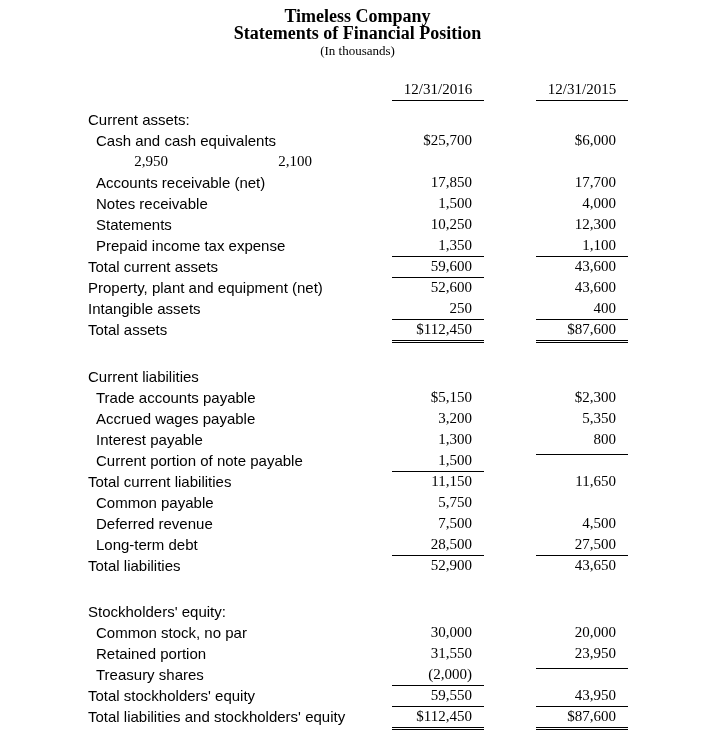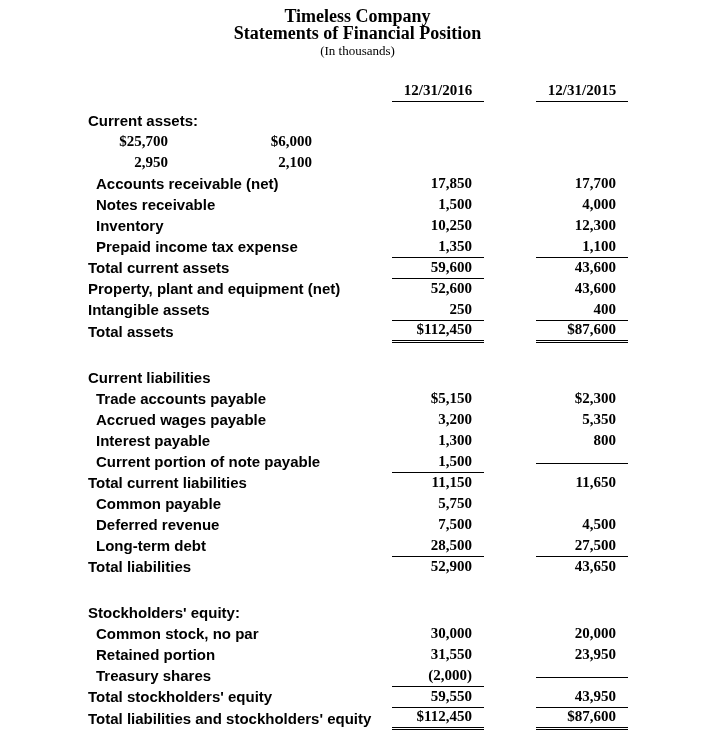--- a/index.html
+++ b/index.html
@@ -20,23 +20,22 @@
     line-height: 17px;
   }
   .doc-header .company,
   .doc-header .title { font-weight: bold; font-size: 18px; }
   .doc-header .units { font-size: 13px; font-weight: normal; }
 
   .statement { margin: 22px 87px 0 88px; }
 
   .row {
     display: flex;
-    align-items: center;
+    align-items: flex-start;
     min-height: 21px;
-    font-weight: bold;
   }
   .label {
     flex: 1;
     font-size: 15px;
     padding-bottom: 2px;
     white-space: nowrap;
   }
   .row.indent .label { padding-left: 8px; }
 
   .val {
@@ -78,39 +77,40 @@
       <div class="val col-head">12/31/2016</div>
       <div class="val col-head">12/31/2015</div>
     </div>
     <div>
         <div class="row">
           <div class="label">Current assets:</div>
           <div class="val u-none"></div>
           <div class="val u-none"></div>
         </div>
         <div class="row indent">
+          <div class="label">Cash and cash equivalents</div>
           <div class="val u-none">$25,700</div>
           <div class="val u-none">$6,000</div>
         </div>
         <div class="row indent">
           <div class="val u-none">2,950</div>
           <div class="val u-none">2,100</div>
         </div>
         <div class="row indent">
           <div class="label">Accounts receivable (net)</div>
           <div class="val u-none">17,850</div>
           <div class="val u-none">17,700</div>
         </div>
         <div class="row indent">
           <div class="label">Notes receivable</div>
           <div class="val u-none">1,500</div>
           <div class="val u-none">4,000</div>
         </div>
         <div class="row indent">
-          <div class="label">Inventory</div>
+          <div class="label">Statements</div>
           <div class="val u-none">10,250</div>
           <div class="val u-none">12,300</div>
         </div>
         <div class="row indent">
           <div class="label">Prepaid income tax expense</div>
           <div class="val u-single">1,350</div>
           <div class="val u-single">1,100</div>
         </div>
         <div class="row">
           <div class="label">Total current assets</div>

